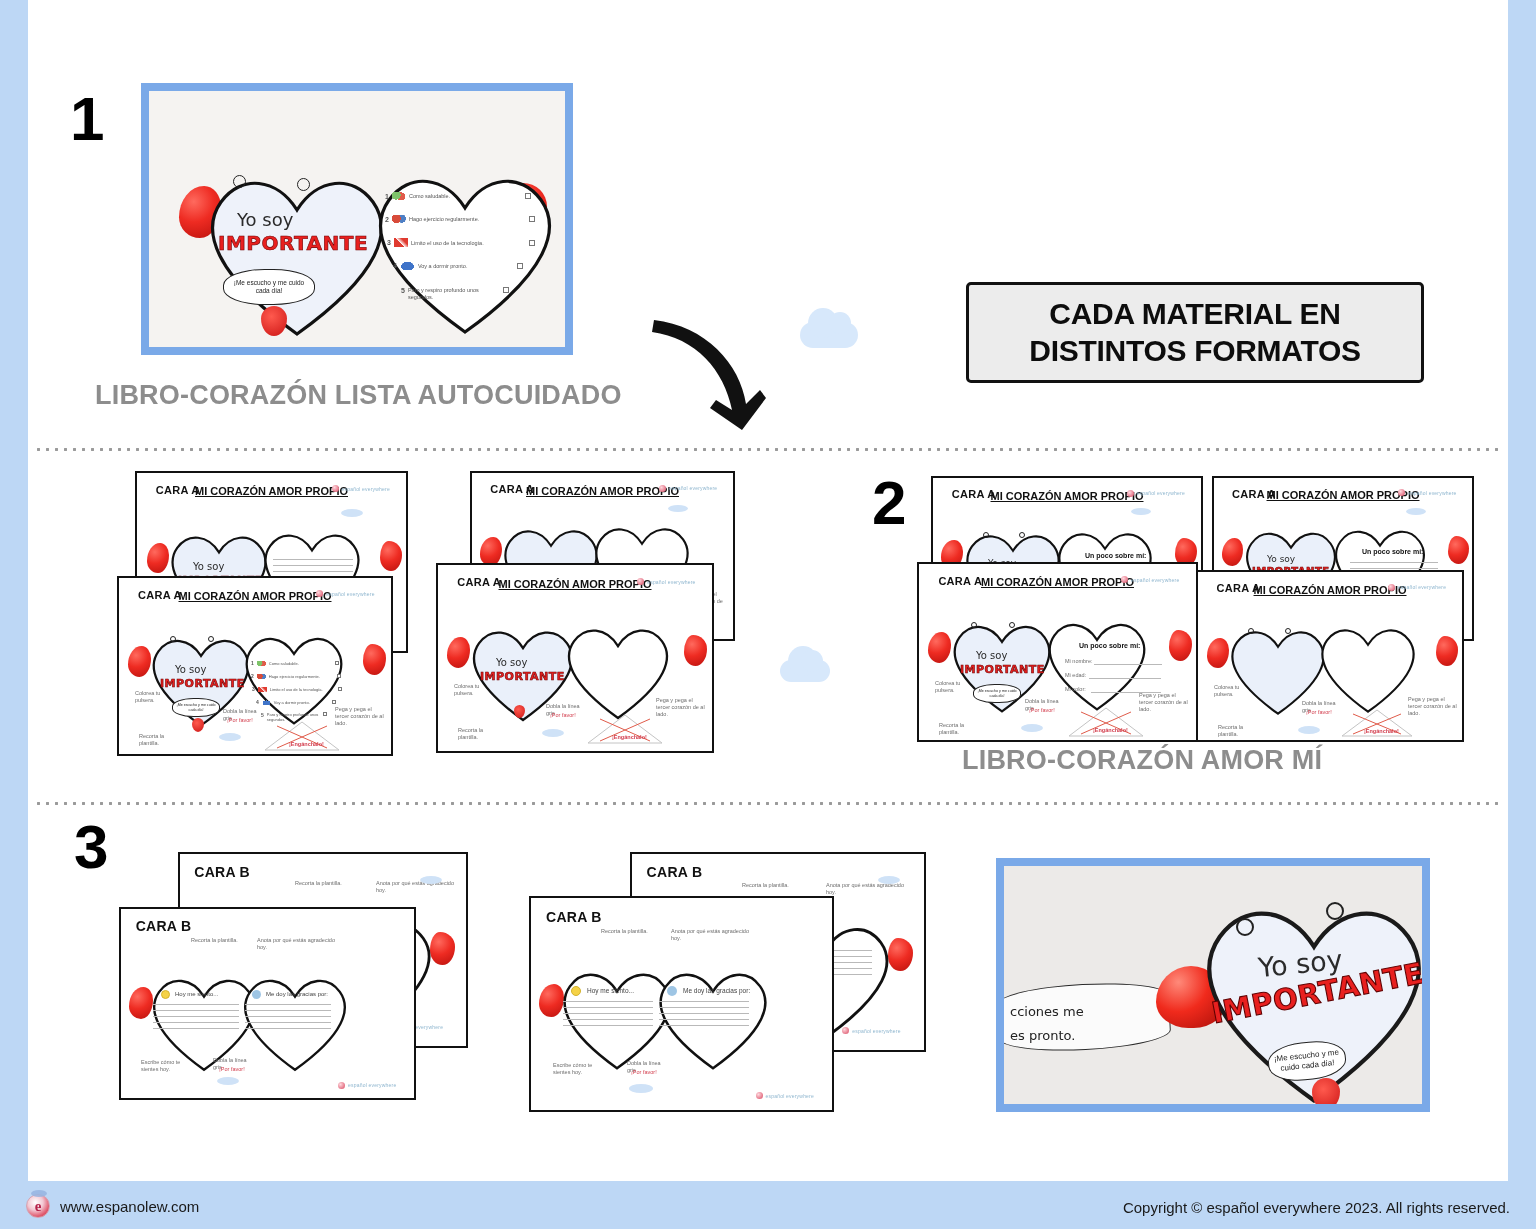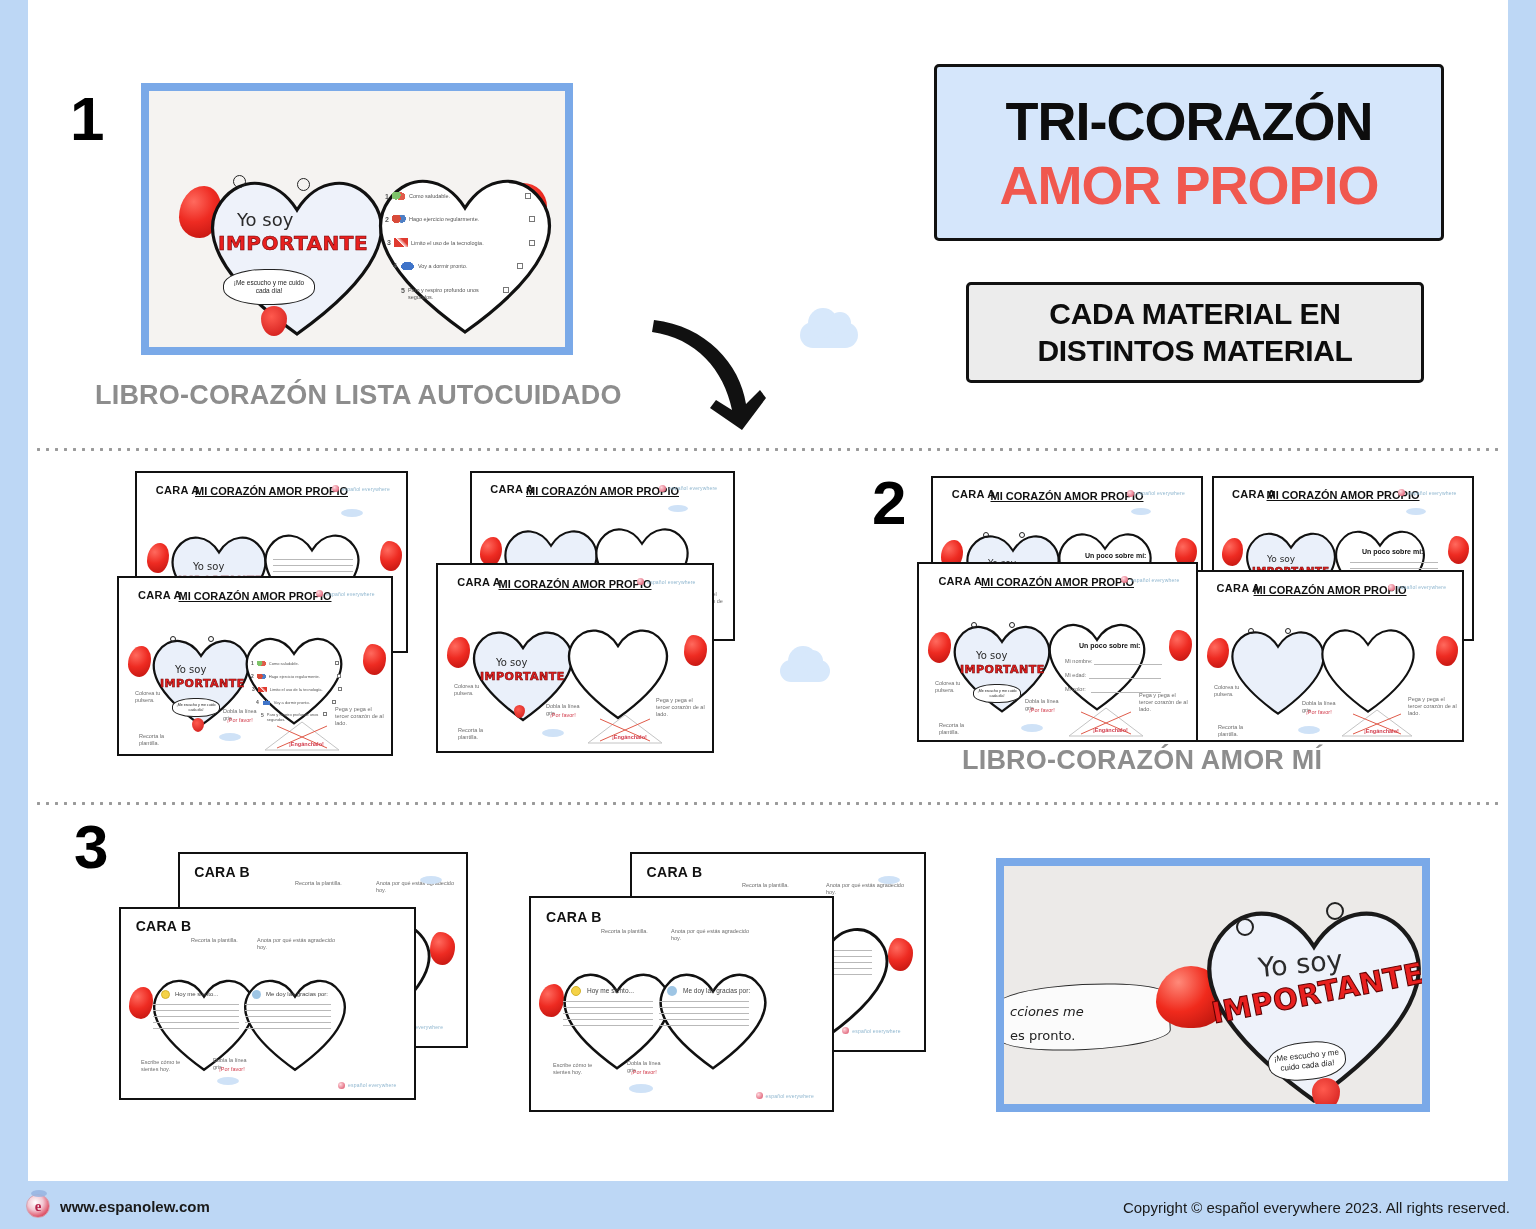--- a/index.html
+++ b/index.html
@@ -38,21 +38,21 @@
     color: #b5224a; font-weight: bold; font-size: 15px;
     display: flex; align-items: center; justify-content: center;
     font-family: "Liberation Serif", serif;
     position: relative;
   }
   .footer-logo::before{
     content:""; position:absolute; top:-5px; left:4px;
     width:16px; height:7px; border-radius:50%;
     background: rgba(150,180,225,.85);
   }
-  .footer-url { font-size: 15px; color: #1a1a1a; font-weight: bold; }
+  .footer-url { font-size: 15px; color: #1a1a1a; }
   .footer-right {
     position: absolute; right: 26px; bottom: 13px;
     font-size: 15px; color: #1a1a1a;
   }
 
   
   .divider {
     position: absolute; left: 34px; width: 1470px; height: 3px;
     background-image: radial-gradient(circle, #9a9a9a 1.4px, transparent 1.6px);
     background-size: 9px 3px; background-repeat: repeat-x;
@@ -238,28 +238,24 @@
   <div class="divider" id="div1"></div>
   <div class="divider" id="div2"></div>
 
   <div class="step-num" id="num1">1</div>
   <div class="step-num" id="num2">2</div>
   <div class="step-num" id="num3">3</div>
 
   <div class="caption" id="cap1">LIBRO-CORAZÓN LISTA AUTOCUIDADO</div>
   <div class="caption" id="cap2">LIBRO-CORAZÓN AMOR MÍ</div>
 
-  <div class="title-box">
-    <div class="title-line1">TRI-CORAZÓN</div>
-    <div class="title-line2">AMOR PROPIO</div>
-  </div>
 
   <div class="subtitle-box">
     <div class="subtitle-line">CADA MATERIAL EN</div>
-    <div class="subtitle-line">DISTINTOS MATERIAL</div>
+    <div class="subtitle-line">DISTINTOS FORMATOS</div>
   </div>
 
   <div class="bullets">
   </div>
 
   <div class="photo-frame" id="photo1">
     <div class="photo-inner">
 
       <div class="red-blob" style="left:30px;top:95px;width:42px;height:52px;border-radius:60% 40% 50% 50% / 60% 40% 60% 40%;"></div>
       <div class="red-blob" style="left:358px;top:92px;width:40px;height:52px;border-radius:40% 60% 50% 50% / 55% 45% 55% 45%;"></div>
@@ -725,21 +721,21 @@
         <span class="logo-dot"></span>
         <span class="logo-txt">español everywhere</span>
       </div>
     </div>
   </div>
 
   <div class="photo-frame" id="photo2">
     <div class="photo-inner" style="background:#eceae8;">
 
       <div style="position:absolute;left:-6px;top:118px;width:172px;height:66px;background:#fbfbfb;border:1.4px solid #2a2a2a;border-radius:50% / 24%;transform:rotate(-3deg);"></div>
-      <div style="position:absolute;left:6px;top:138px;font-size:13px;color:#222;font-family:'DejaVu Sans',sans-serif;font-style:italic;">cciones me</div>
+      <div style="position:absolute;left:6px;top:138px;font-size:13px;color:#222;font-family:'DejaVu Sans',sans-serif;">cciones me</div>
       <div style="position:absolute;left:6px;top:162px;font-size:13px;color:#222;font-family:'DejaVu Sans',sans-serif;">es pronto.</div>
 
       <div class="red-blob" style="left:152px;top:100px;width:70px;height:62px;border-radius:50% 50% 46% 46% / 58% 58% 42% 42%;
                   background:radial-gradient(circle at 32% 26%,#ff8a7a 0%,#f02a1c 45%,#a50d08 100%);"></div>
 
       <svg class="hshape" style="left:186px;top:16px;" width="248" height="236" viewBox="0 0 100 95">
         <path d="M50 88 C8 58 2 36 12 22 C22 8 40 10 50 26 C60 10 78 8 88 22 C98 36 92 58 50 88 Z" fill="#eef2fa" stroke="#1a1a1a" stroke-width="1.7"></path>
       </svg>
       <div class="kid-photo-ring" style="left:232px;top:52px;width:18px;height:18px;border-width:2px;"></div>
       <div class="kid-photo-ring" style="left:322px;top:36px;width:18px;height:18px;border-width:2px;"></div>

